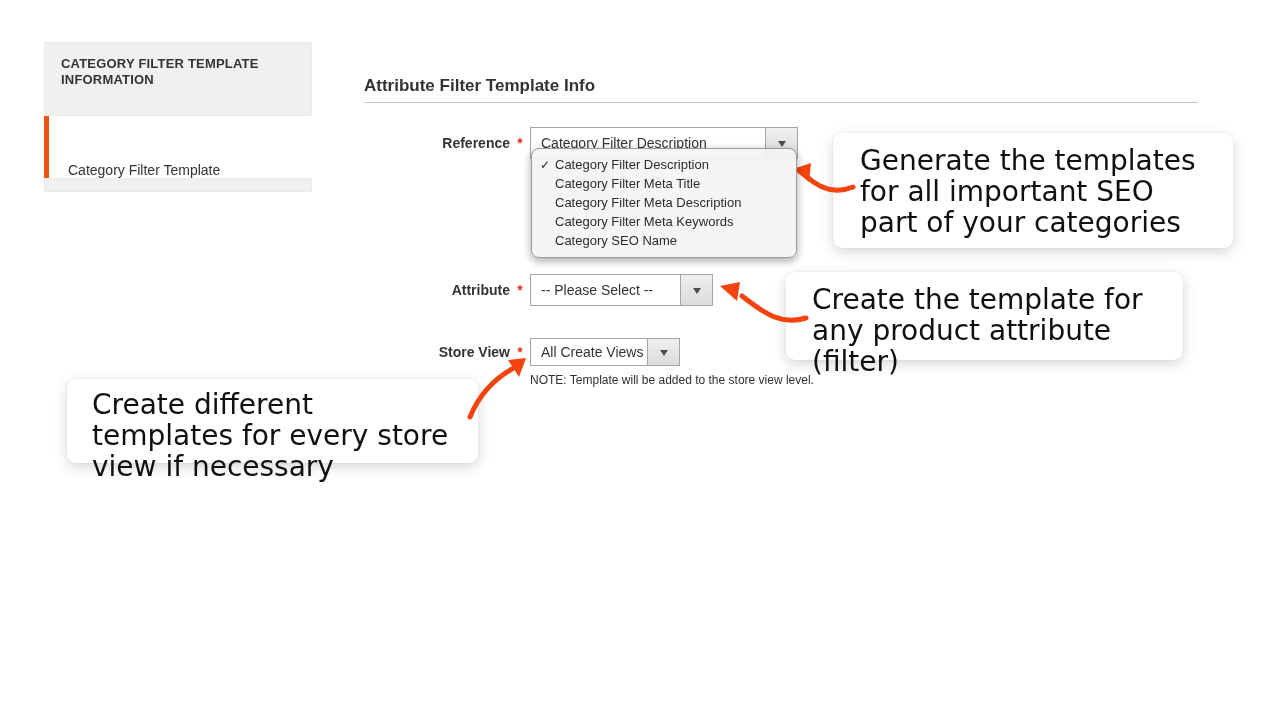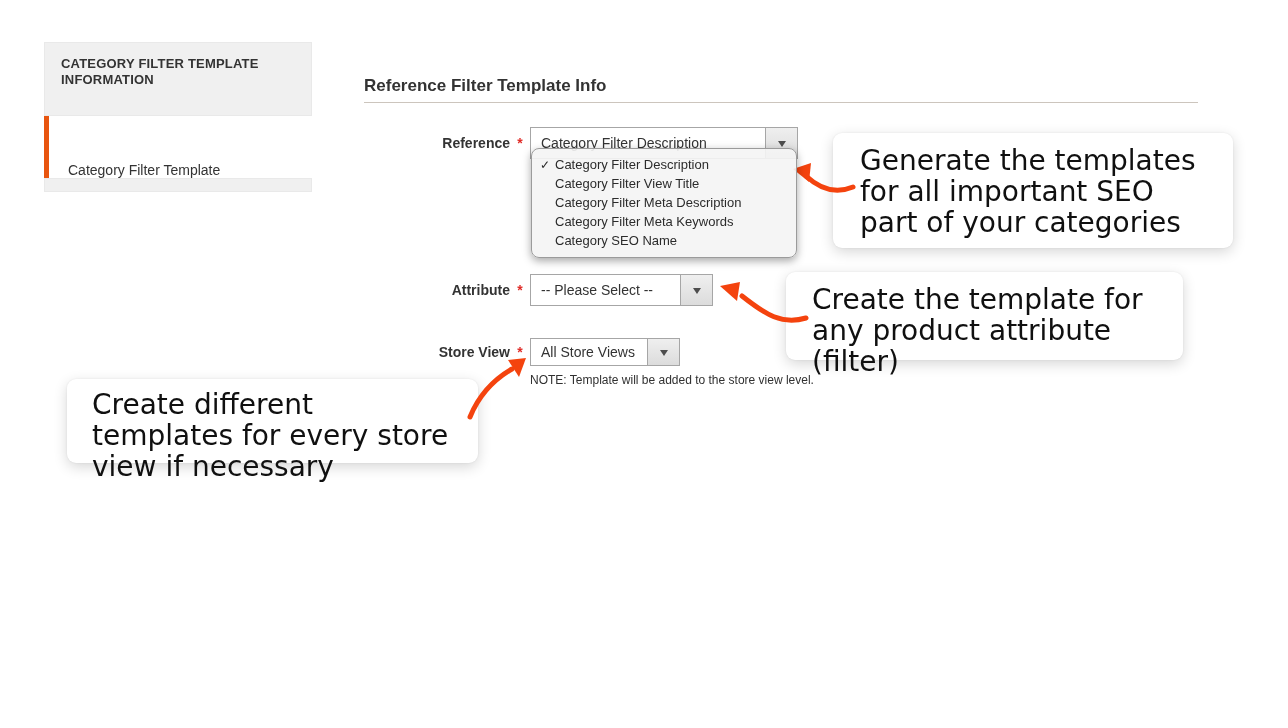--- a/index.html
+++ b/index.html
@@ -62,42 +62,42 @@
 <div class="stage">
 
   <div class="sidebar">
     <div class="side-header">CATEGORY FILTER TEMPLATE INFORMATION</div>
     <div class="side-item">
       <span>Category Filter Template</span>
     </div>
     <div class="side-footer"></div>
   </div>
 
-  <div class="page-title">Reference Filter Template Info</div>
+  <div class="page-title">Attribute Filter Template Info</div>
   <div class="title-rule"></div>
 
   <div class="form-row row-reference">
     <span class="field-label">Reference</span>
     <span class="req">*</span>
     <div class="sel w-ref">
       <span class="sel-text">Category Filter Description</span>
       <span class="sel-btn">
         <span class="tri"></span>
       </span>
     </div>
   </div>
 
   <ul class="dd-list">
     <li class="dd-item">
       <span class="dd-check">✓</span>
       <span>Category Filter Description</span>
     </li>
     <li class="dd-item">
       <span class="dd-check"></span>
-      <span>Category Filter View Title</span>
+      <span>Category Filter Meta Title</span>
     </li>
     <li class="dd-item">
       <span class="dd-check"></span>
       <span>Category Filter Meta Description</span>
     </li>
     <li class="dd-item">
       <span class="dd-check"></span>
       <span>Category Filter Meta Keywords</span>
     </li>
     <li class="dd-item">
@@ -114,21 +114,21 @@
       <span class="sel-btn">
         <span class="tri"></span>
       </span>
     </div>
   </div>
 
   <div class="form-row row-storeview">
     <span class="field-label">Store View</span>
     <span class="req">*</span>
     <div class="sel w-store">
-      <span class="sel-text">All Store Views</span>
+      <span class="sel-text">All Create Views</span>
       <span class="sel-btn">
         <span class="tri"></span>
       </span>
     </div>
   </div>
 
   <div class="note">NOTE: Template will be added to the store view level.</div>
 
   <div class="callout callout-1">Generate the templates for all important SEO part of your categories</div>
   <div class="callout callout-2">Create the template for any product attribute (filter)</div>

